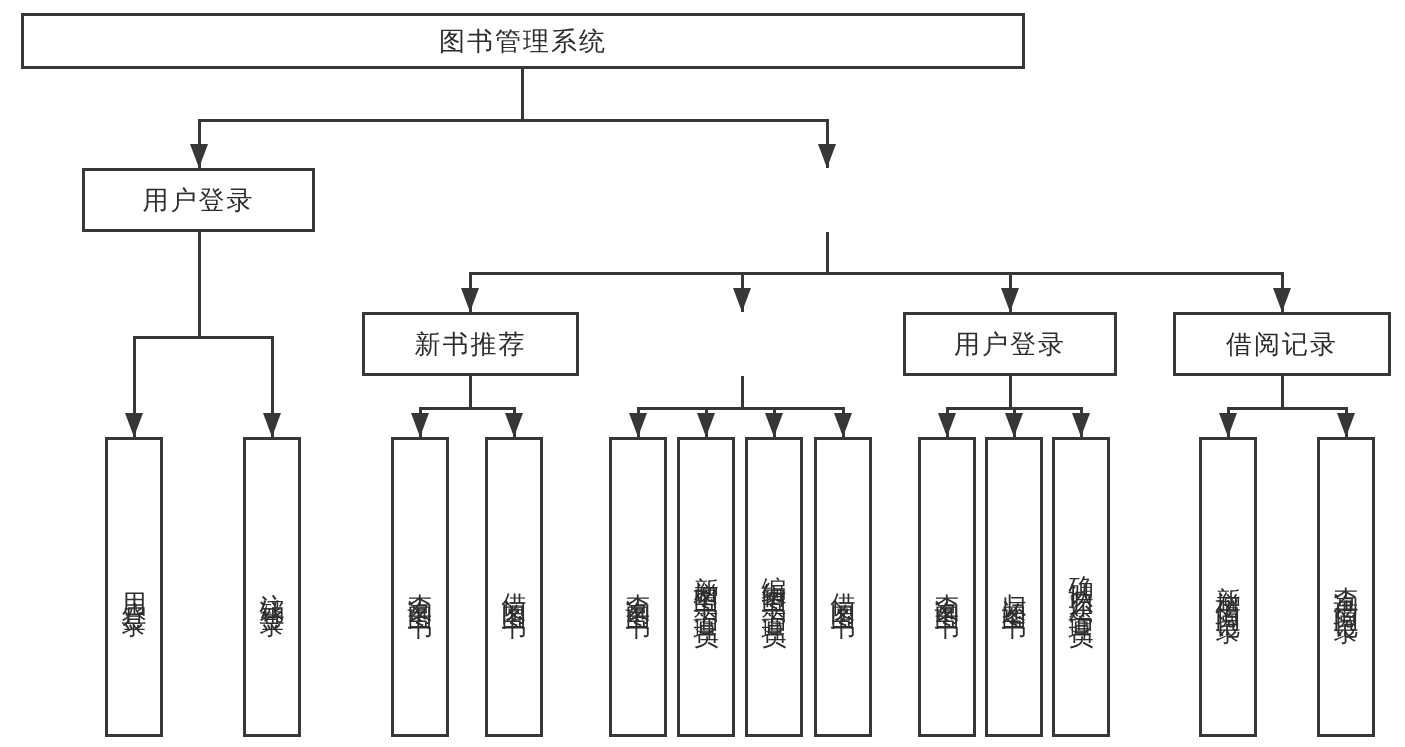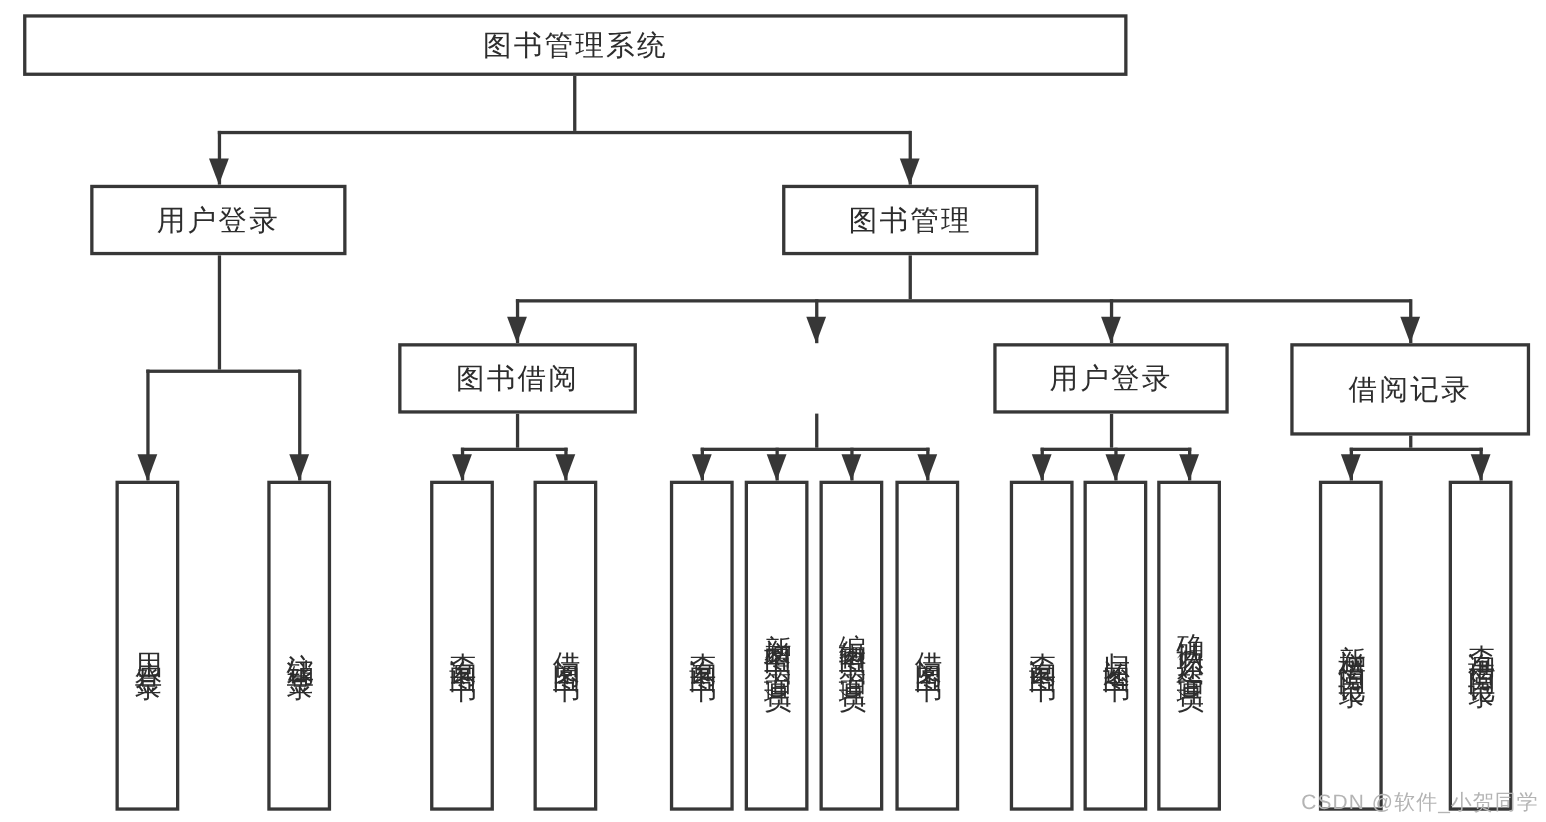--- a/index.html
+++ b/index.html
@@ -44,43 +44,42 @@
   <div class="box" style="left:21px;top:13px;width:1004px;height:56px">图书管理系统</div>
 
   <div class="vl" style="left:521px;top:69px;height:50px"></div>
   <div class="hl" style="left:198px;top:119px;width:630px"></div>
   <div class="vl" style="left:198px;top:119px;height:49px"></div>
   <div class="vl" style="left:826px;top:119px;height:49px"></div>
   <div class="arw" style="left:190px;top:144px"></div>
   <div class="arw" style="left:818px;top:144px"></div>
 
   <div class="box" style="left:82px;top:168px;width:233px;height:64px">用户登录</div>
-  <div class="box" style="left:711px;top:168px;width:233px;height:64px">图书管理</div>
 
   <div class="vl" style="left:198px;top:232px;height:104px"></div>
   <div class="hl" style="left:133px;top:336px;width:140px"></div>
   <div class="vl" style="left:133px;top:336px;height:101px"></div>
   <div class="vl" style="left:271px;top:336px;height:101px"></div>
   <div class="arw" style="left:125px;top:413px"></div>
   <div class="arw" style="left:263px;top:413px"></div>
 
   <div class="vl" style="left:826px;top:232px;height:40px"></div>
   <div class="hl" style="left:469px;top:272px;width:814px"></div>
   <div class="vl" style="left:469px;top:272px;height:40px"></div>
   <div class="vl" style="left:741px;top:272px;height:40px"></div>
   <div class="vl" style="left:1009px;top:272px;height:40px"></div>
   <div class="vl" style="left:1281px;top:272px;height:40px"></div>
   <div class="arw" style="left:461px;top:288px"></div>
   <div class="arw" style="left:733px;top:288px"></div>
   <div class="arw" style="left:1001px;top:288px"></div>
   <div class="arw" style="left:1273px;top:288px"></div>
 
-  <div class="box" style="left:362px;top:312px;width:217px;height:64px">图书借阅</div>
+  <div class="box" style="left:362px;top:312px;width:217px;height:64px">新书推荐</div>
   <div class="box" style="left:903px;top:312px;width:214px;height:64px">用户登录</div>
-  <div class="box" style="left:1173px;top:312px;width:218px;height:84px">借阅记录</div>
+  <div class="box" style="left:1173px;top:312px;width:218px;height:64px">借阅记录</div>
 
   <div class="vl" style="left:469px;top:376px;height:31px"></div>
   <div class="hl" style="left:419px;top:407px;width:97px"></div>
   <div class="vl" style="left:419px;top:407px;height:30px"></div>
   <div class="vl" style="left:513px;top:407px;height:30px"></div>
   <div class="arw" style="left:411px;top:413px"></div>
   <div class="arw" style="left:505px;top:413px"></div>
 
   <div class="vl" style="left:741px;top:376px;height:31px"></div>
   <div class="hl" style="left:637px;top:407px;width:208px"></div>
@@ -120,15 +119,14 @@
   <div class="box vbox" style="left:745px;top:437px;width:58px;height:300px">编辑图书（管理员）</div>
   <div class="box vbox" style="left:814px;top:437px;width:58px;height:300px">借阅图书</div>
 
   <div class="box vbox" style="left:918px;top:437px;width:58px;height:300px">查询图书</div>
   <div class="box vbox" style="left:985px;top:437px;width:58px;height:300px">归还图书</div>
   <div class="box vbox" style="left:1052px;top:437px;width:58px;height:300px">确认归还（管理员）</div>
 
   <div class="box vbox" style="left:1199px;top:437px;width:58px;height:300px">新增借阅记录</div>
   <div class="box vbox" style="left:1317px;top:437px;width:58px;height:300px">查询借阅记录</div>
 
-  <div class="watermark">CSDN @软件_小贺同学</div>
 
 </div>
 
 </body></html>

